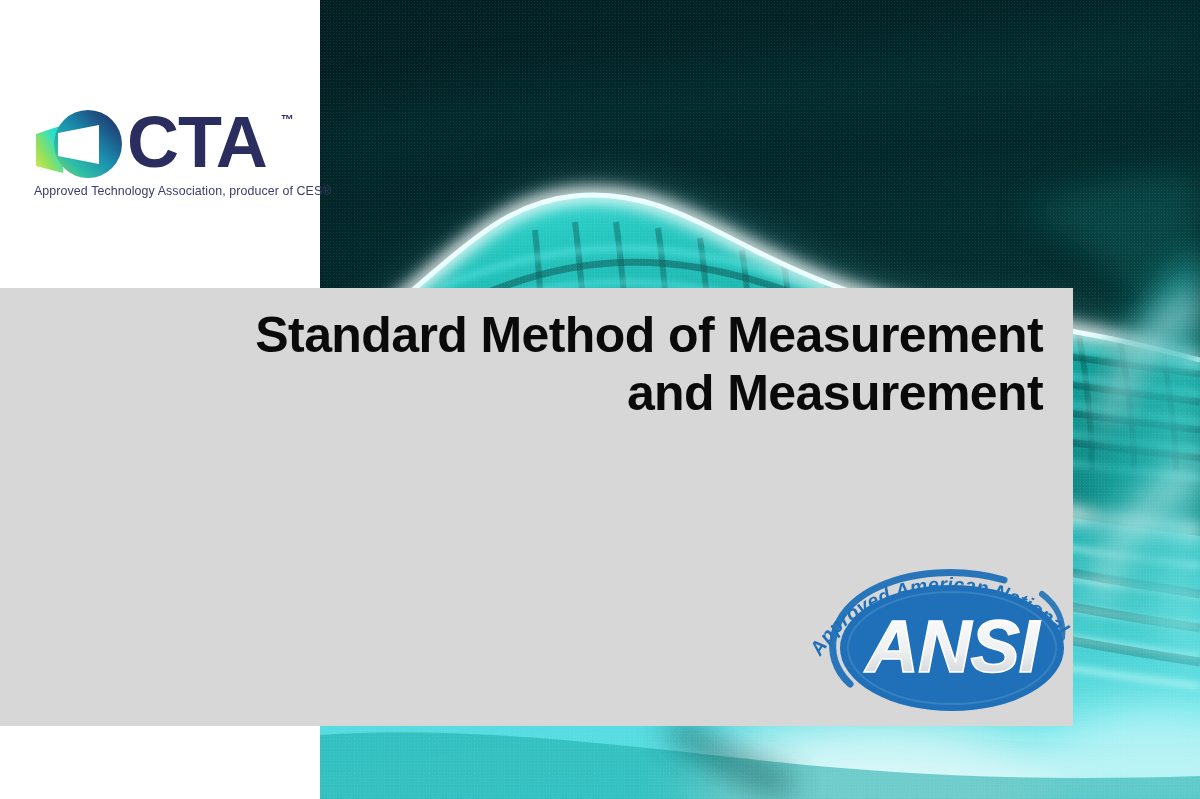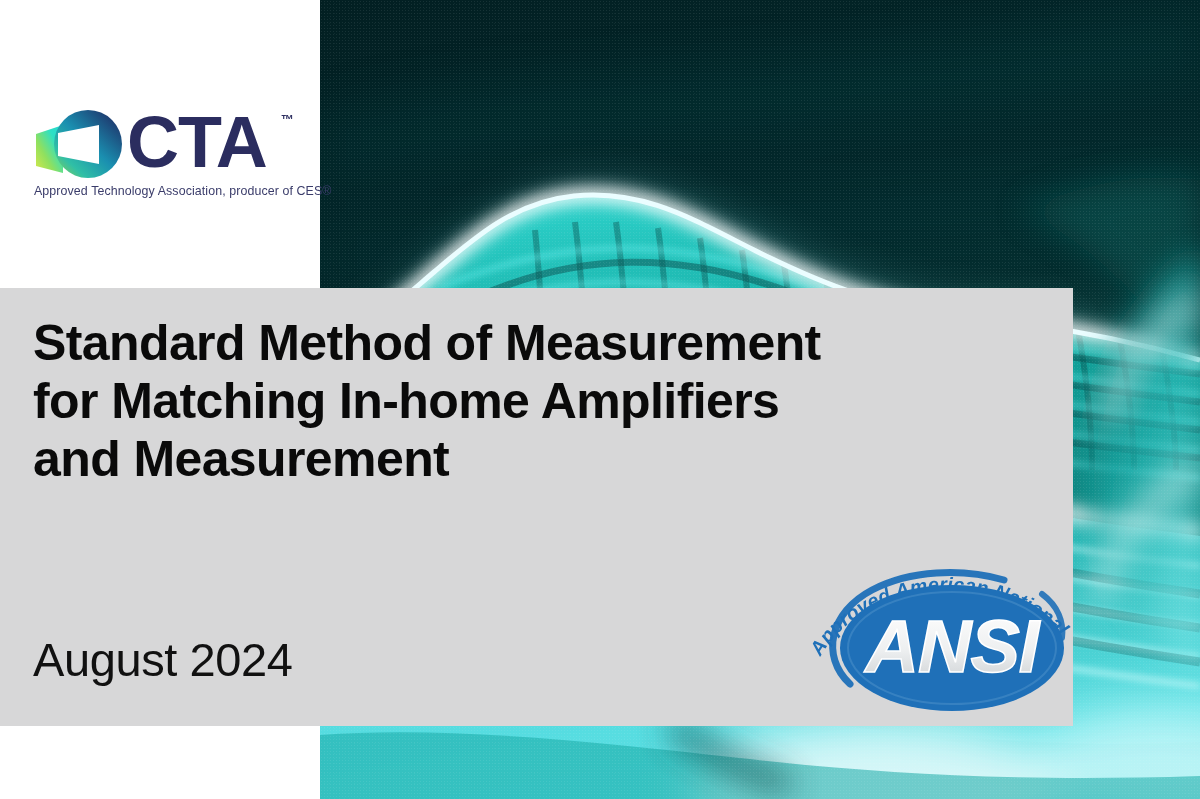--- a/index.html
+++ b/index.html
@@ -11,20 +11,21 @@
   body {
     font-family: "Liberation Sans", sans-serif;
   }
 
   #cover {
     position: relative;
     width: 1200px;
     height: 799px;
     overflow: hidden;
     background: #ffffff;
+    text-align: right;
   }
 
   
   .bg-art {
     position: absolute;
     left: 320px;
     top: 0;
     width: 880px;
     height: 799px;
     overflow: hidden;
@@ -108,21 +109,21 @@
     left: 0;
     top: 288px;
     width: 1073px;
     height: 438px;
     background: #d7d7d8;
   }
 
   .doc-title {
     position: absolute;
     left: 33px;
-    top: 314px;
+    top: 306px;
     width: 1010px;
     margin: 0;
     font-size: 50px;
     line-height: 58px;
     font-weight: bold;
     color: #0a0a0a;
     letter-spacing: -0.6px;
   }
   .doc-title .tline { display: block; }
 
@@ -344,25 +345,23 @@
 
     <div class="cta-word">CTA</div>
     <div class="cta-tm">™</div>
     <div class="cta-tagline">Approved Technology Association, producer of CES®</div>
   </div>
 
   <div class="gray-panel"></div>
 
   <h1 class="doc-title">
     <span class="tline">Standard Method of Measurement</span>
-    <span class="tline">for Matching In-home Amplifiers</span>
     <span class="tline">and Measurement</span>
   </h1>
 
-  <div class="doc-date">August 2024</div>
 
   <div class="ansi-seal">
     <svg viewBox="0 0 272 186" aria-hidden="true">
       <defs>
         <path id="ansiArc" d="M12,124 A138,108 0 0 1 262,108" fill="none"></path>
         <linearGradient id="ansiLetter" x1="0" y1="0" x2="0" y2="1">
           <stop offset="0%" stop-color="#ffffff"></stop>
           <stop offset="55%" stop-color="#edeff0"></stop>
           <stop offset="100%" stop-color="#c9cdd0"></stop>
         </linearGradient>

